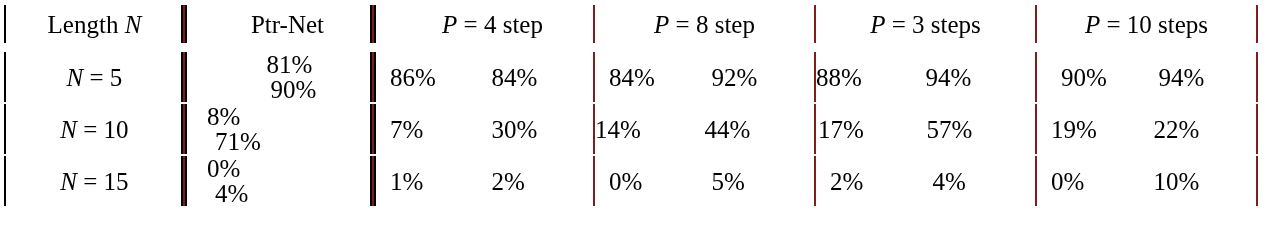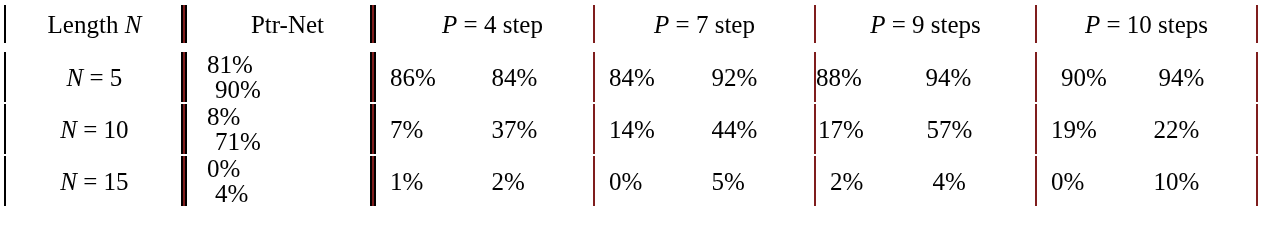--- a/index.html
+++ b/index.html
@@ -85,24 +85,24 @@
         <td class="cellpad hdr-center vr-left-single vr-right-single">
           <span class="eq">Length </span><span class="mathit">N</span>
         </td>
         <td class="cellpad hdr-center dbl-left vr-right-single" style="padding-left:16px;">
           <span>Ptr-Net</span>
         </td>
         <td class="cellpad hdr-center dbl-left vr-right-single" style="padding-left:16px;">
           <span class="mathit">P</span><span class="eq"> = 4 step</span>
         </td>
         <td class="cellpad hdr-center vr-right-single">
-          <span class="mathit">P</span><span class="eq"> = 7 step</span>
+          <span class="mathit">P</span><span class="eq"> = 8 step</span>
         </td>
         <td class="cellpad hdr-center vr-right-single">
-          <span class="mathit">P</span><span class="eq"> = 9 steps</span>
+          <span class="mathit">P</span><span class="eq"> = 3 steps</span>
         </td>
         <td class="cellpad hdr-center vr-right-single">
           <span class="mathit">P</span><span class="eq"> = 10 steps</span>
         </td>
       </tr>
 
       <tr>
         <td colspan="6" class="rule-h"></td>
       </tr>
 
@@ -114,21 +114,21 @@
         <td colspan="6" class="rule-h-gap"></td>
       </tr>
       <tr>
         <td colspan="6" class="rule-h"></td>
       </tr>
 
       <tr class="row-d">
         <td class="cellpad hdr-center vr-left-single vr-right-single">
           <span class="mathit">N</span><span class="eq"> = 5</span>
         </td>
-        <td class="cellpad dbl-left vr-right-single" style="padding-left:20px;">
+        <td class="cellpad dbl-left vr-right-single" style="padding-left:20px;text-align:center;">
           <span class="half">81%</span><span class="half" style="padding-left:8px;">90%</span>
         </td>
         <td class="cellpad dbl-left vr-right-single" style="padding-left:14px;">
           <span class="half">86%</span><span class="half">84%</span>
         </td>
         <td class="cellpad vr-right-single" style="padding-left:14px;margin-left:17px;">
           <span class="half">84%</span><span class="half">92%</span>
         </td>
         <td class="cellpad vr-right-single" style="">
           <span class="half">88%</span><span class="half">94%</span>
@@ -143,23 +143,23 @@
       </tr>
 
       <tr class="row-d">
         <td class="cellpad hdr-center vr-left-single vr-right-single">
           <span class="mathit">N</span><span class="eq"> = 10</span>
         </td>
         <td class="cellpad dbl-left vr-right-single" style="padding-left:20px;">
           <span class="half">8%</span><span class="half" style="padding-left:8px;">71%</span>
         </td>
         <td class="cellpad dbl-left vr-right-single" style="padding-left:14px;">
-          <span class="half">7%</span><span class="half">37%</span>
+          <span class="half">7%</span><span class="half">30%</span>
         </td>
-        <td class="cellpad vr-right-single" style="padding-left:14px;">
+        <td class="cellpad vr-right-single" style="">
           <span class="half">14%</span><span class="half">44%</span>
         </td>
         <td class="cellpad vr-right-single" style="padding-left:2px;">
           <span class="half">17%</span><span class="half">57%</span>
         </td>
         <td class="cellpad vr-right-single" style="padding-left:14px;">
           <span class="half">19%</span><span class="half">22%</span>
         </td>
       </tr>
 

